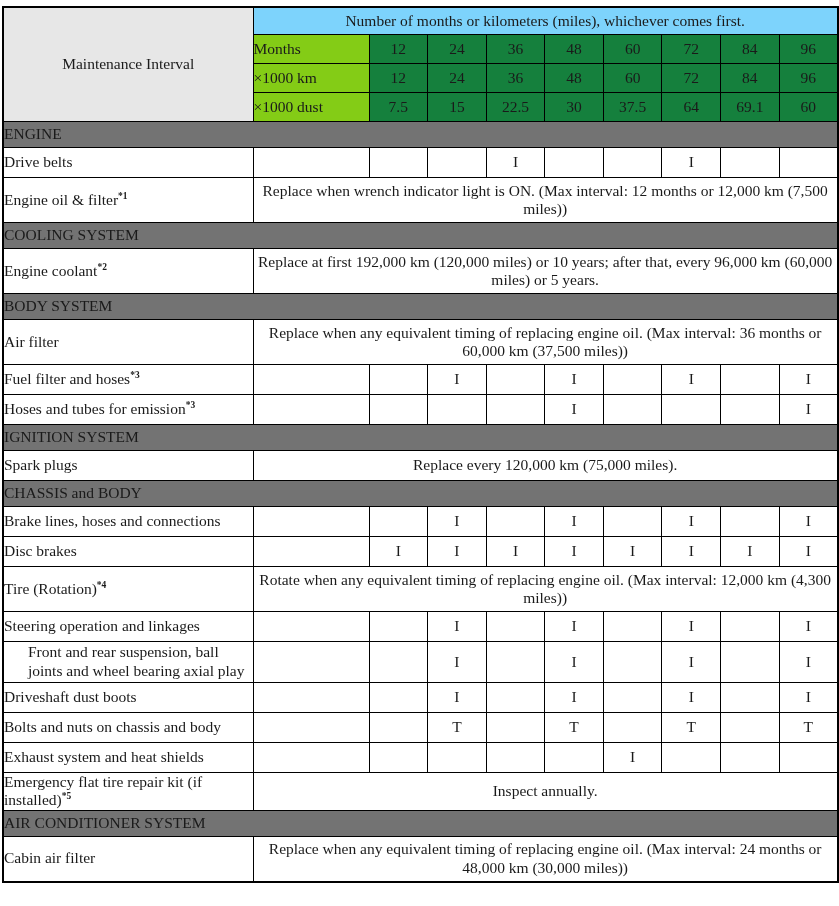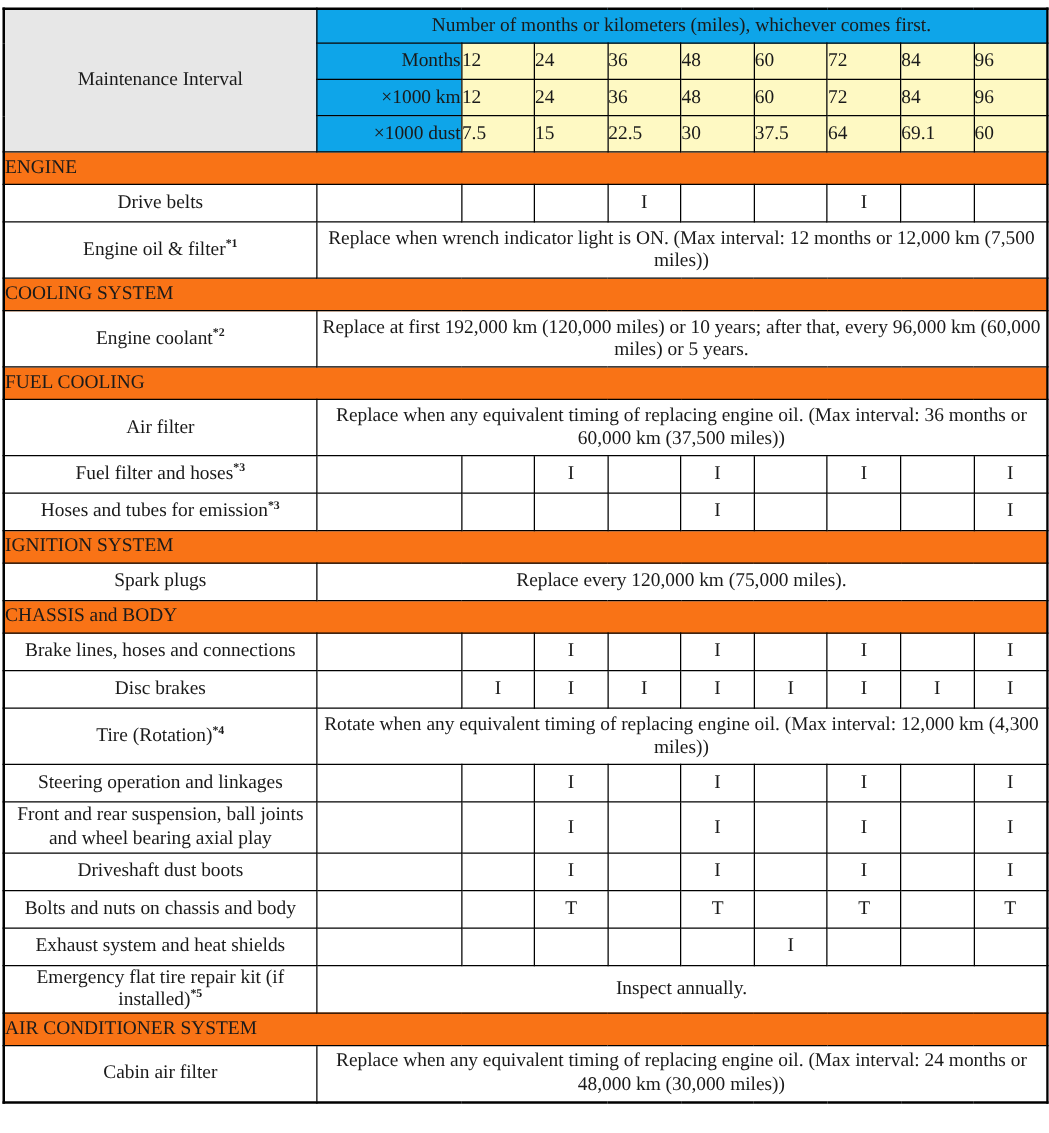--- a/index.html
+++ b/index.html
@@ -43,58 +43,59 @@
   .hdr-title {
     background: #e7e7e7;
     text-align: center;
     font-weight: bold;
     font-size: 16px;
     height: 110px;
     padding: 0 6px;
     margin-left: 44px;
   }
   .hdr-span {
-    background: #0ea5e9;
+    background: #7dd3fc;
     text-align: center;
     font-weight: bold;
     font-size: 15.5px;
     height: 26px;
     padding: 2px 4px;
   }
   .hdr-sub {
-    background: #0ea5e9;
-    text-align: right;
+    background: #84cc16;
+    text-align: left;
     font-weight: bold;
     font-size: 15.5px;
     height: 28px;
   }
   .hdr-num {
-    background: #fef9c3;
-    text-align: left;
+    background: #15803d;
+    text-align: center;
     font-weight: bold;
     font-size: 15.5px;
     height: 28px;
   }
 
   
   .section-row td {
     height: 25px;
     font-weight: bold;
     font-size: 16px;
     padding: 1px 0 1px 7px;
-    background: #f97316;
+    background: #737373;
   }
 
   
   .item-name {
     padding: 4px 6px 4px 7px;
-    text-align: center;
+    text-align: left;
   }
   .item-name.two-line {
     line-height: 1.22;
+    padding-left: 24px;
   }
   .mark {
     text-align: center;
     font-size: 15.5px;
   }
   .note-cell {
     text-align: center;
     padding: 5px 8px;
     line-height: 1.28;
     font-size: 15.5px;
@@ -185,21 +186,21 @@
           <td class="note-cell" colspan="9">Replace when wrench indicator light is ON. (Max interval: 12 months or 12,000 km (7,500 miles))</td>
         </tr>
         <tr class="section-row">
           <td colspan="10">COOLING SYSTEM</td>
         </tr>
         <tr class="r-note2">
           <td class="item-name"><span>Engine coolant</span><sup class="fn">*2</sup></td>
           <td class="note-cell" colspan="9">Replace at first 192,000 km (120,000 miles) or 10 years; after that, every 96,000 km (60,000 miles) or 5 years.</td>
         </tr>
         <tr class="section-row">
-          <td colspan="10">FUEL COOLING</td>
+          <td colspan="10">BODY SYSTEM</td>
         </tr>
         <tr class="r-note2">
           <td class="item-name"><span>Air filter</span></td>
           <td class="note-cell" colspan="9">Replace when any equivalent timing of replacing engine oil. (Max interval: 36 months or 60,000 km (37,500 miles))</td>
         </tr>
         <tr class="r-normal">
           <td class="item-name"><span>Fuel filter and hoses</span><sup class="fn">*3</sup></td>
           <td class="mark"></td>
           <td class="mark"></td>
           <td class="mark">I</td>

